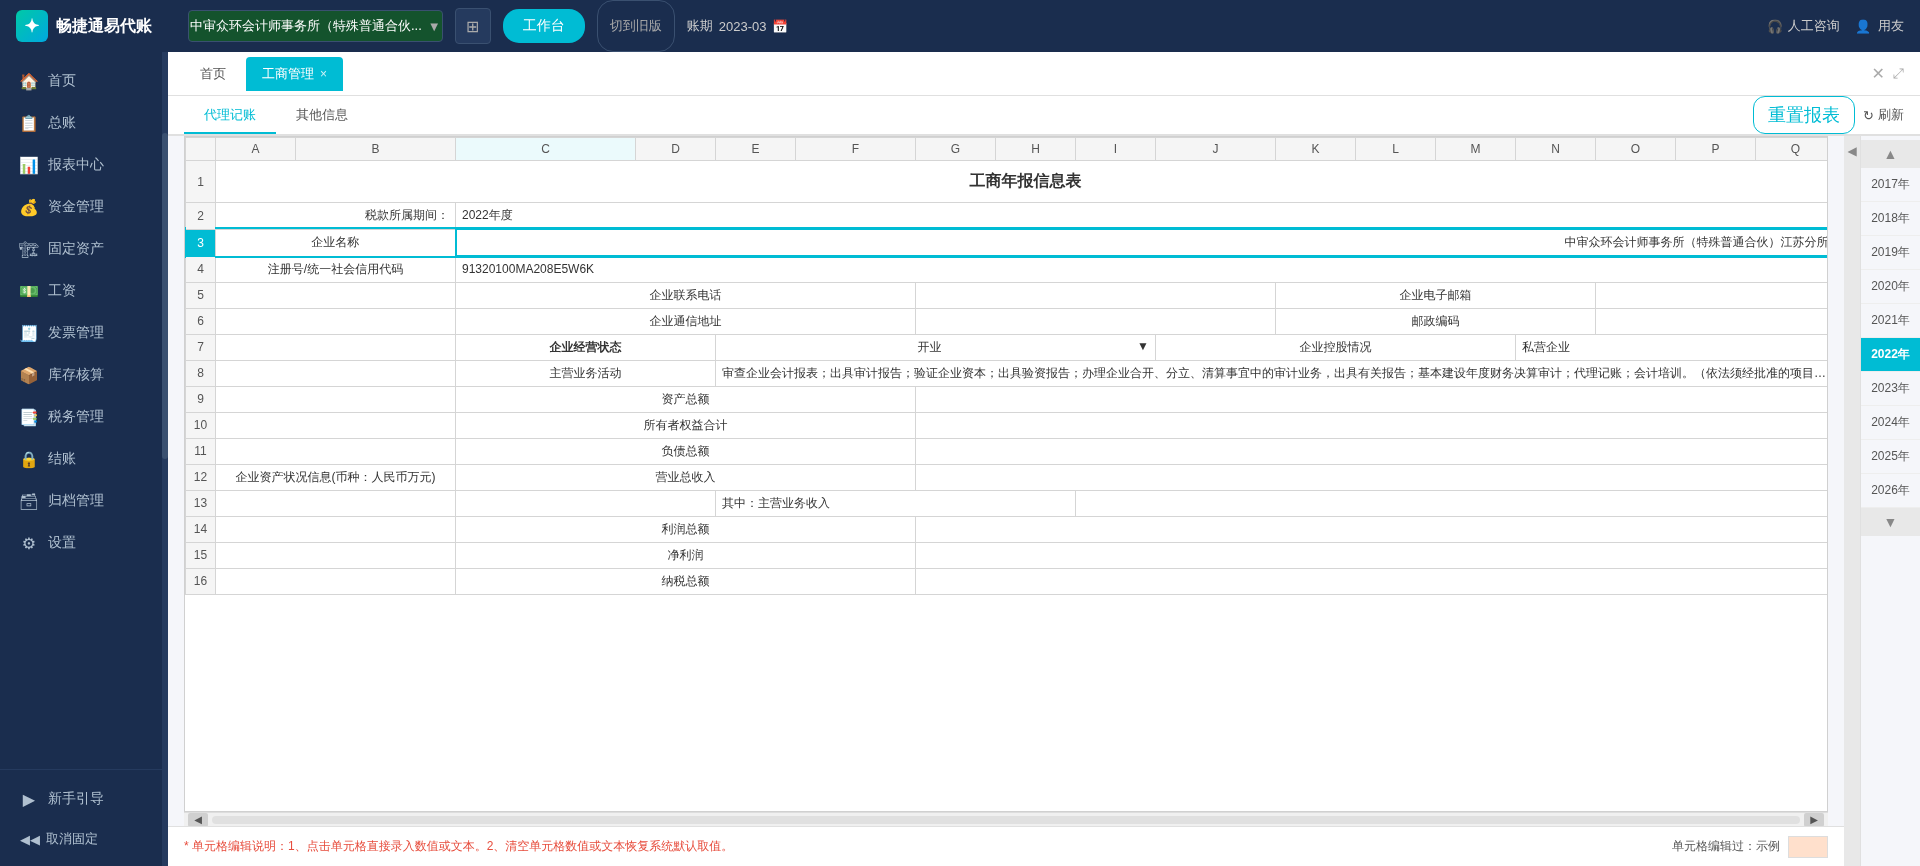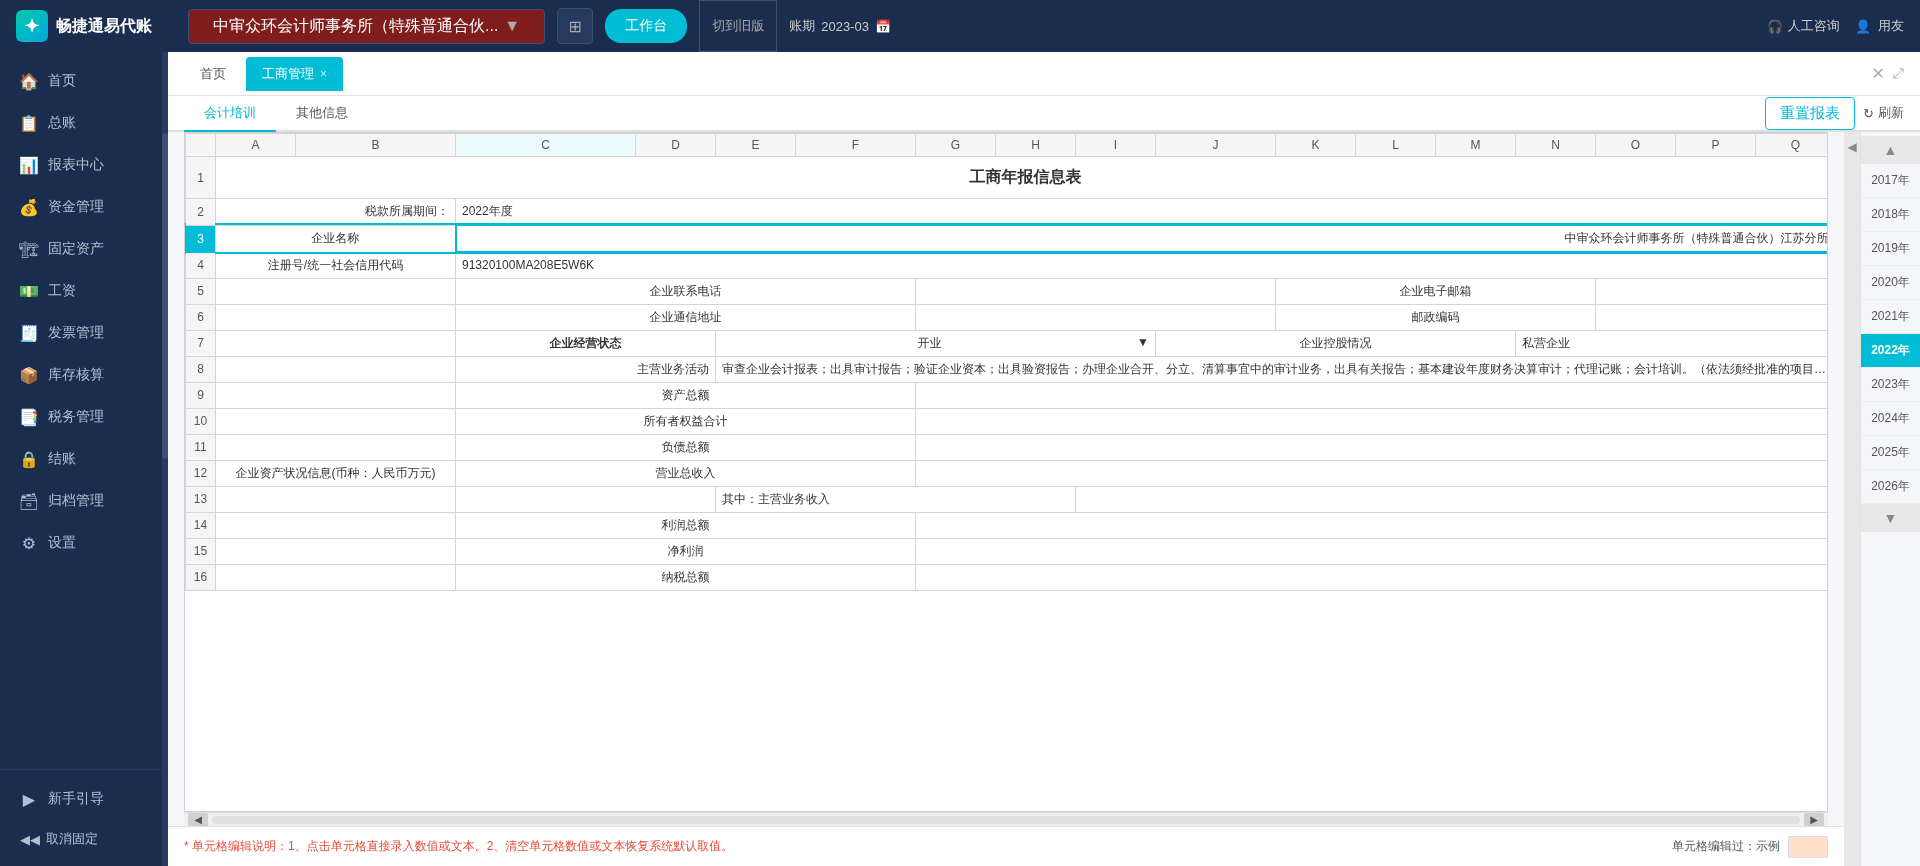--- a/index.html
+++ b/index.html
@@ -29,26 +29,26 @@
       height: 32px;
       background: linear-gradient(135deg, #00c9a7, #00a8e0);
       border-radius: 6px;
       display: flex;
       align-items: center;
       justify-content: center;
       font-size: 18px;
       color: white;
     }
     .company-selector {
-      background: #7f1d1d;
+      background: #14532d;
       border: 1px solid #3a5070;
       border-radius: 4px;
       color: #fff;
-      padding: 6px 24px;
-      font-size: 16px;
+      padding: 6px 1px;
+      font-size: 13px;
       display: flex;
       align-items: center;
       gap: 6px;
       cursor: pointer;
       min-width: 220px;
     }
     .company-selector .arrow { color: #aaa; }
     .doc-icon-btn {
       width: 36px;
       height: 36px;
@@ -69,21 +69,21 @@
       border-radius: 16px;
       padding: 8px 20px;
       font-size: 14px;
       cursor: pointer;
       font-weight: 500;
     }
     .switch-btn {
       background: transparent;
       border: 1px solid #3a5070;
       color: #aaa;
-      border-radius: 0;
+      border-radius: 16px;
       padding: 16px 12px;
       cursor: pointer;
       font-size: 13px;
     }
     .period-info {
       color: #ccc;
       font-size: 13px;
       display: flex;
       align-items: center;
       gap: 6px;
@@ -196,24 +196,24 @@
     }
     .tab-close {
       font-size: 12px;
       cursor: pointer;
       opacity: 0.8;
     }
     .reset-report-btn {
       border: 1px solid #00bcd4;
       color: #00bcd4;
       background: #fff;
-      border-radius: 4px;
+      border-radius: 12px;
       padding: 6px 14px;
       cursor: pointer;
-      font-size: 15px;
+      font-size: 18px;
     }
     .refresh-btn {
       background: transparent;
       border: none;
       color: #555;
       cursor: pointer;
       font-size: 13px;
       display: flex;
       align-items: center;
       gap: 4px;
@@ -563,21 +563,21 @@
 
       <div style="margin-left: auto; display: flex; align-items: center; gap: 8px;">
         <span class="close-icon-btn">✕</span>
         <span class="expand-icon-btn">⤢</span>
       </div>
     </div>
 
     <div style="background:#fff; display:flex; align-items:center; justify-content:space-between; padding-right:16px; border-bottom:2px solid #e0e0e0;">
       <div class="sub-tabs" style="border-bottom:none;">
         <div class="sub-tab active">
-          <span>会计培训</span>
+          <span>代理记账</span>
         </div>
         <div class="sub-tab">
           <span>其他信息</span>
         </div>
       </div>
       <div style="display:flex; align-items:center; gap:8px;">
         <button class="reset-report-btn">重置报表</button>
         <button class="refresh-btn">
           <span>↻</span>
           <span>刷新</span>
@@ -663,21 +663,21 @@
                   <span>开业</span>
                   <span style="float:right;">▼</span>
                 </td>
                 <td colspan="4" style="text-align:center;">企业控股情况</td>
                 <td colspan="4" style="text-align:left;">私营企业</td>
               </tr>
 
               <tr>
                 <td class="row-num-col">8</td>
                 <td colspan="2"></td>
-                <td colspan="2" style="text-align:right;">主营业务活动</td>
+                <td colspan="2" style="text-align:center;">主营业务活动</td>
                 <td colspan="13" style="text-align:left; overflow:hidden; max-width:600px; white-space:nowrap; text-overflow:ellipsis;">审查企业会计报表；出具审计报告；验证企业资本；出具验资报告；办理企业合开、分立、清算事宜中的审计业务，出具有关报告；基本建设年度财务决算审计；代理记账；会计培训。（依法须经批准的项目，经相关部门批准后方可开展经营活动）</td>
               </tr>
 
               <tr>
                 <td class="row-num-col">9</td>
                 <td colspan="2"></td>
                 <td colspan="4" style="text-align:center;">资产总额</td>
                 <td colspan="11"></td>
               </tr>
 

